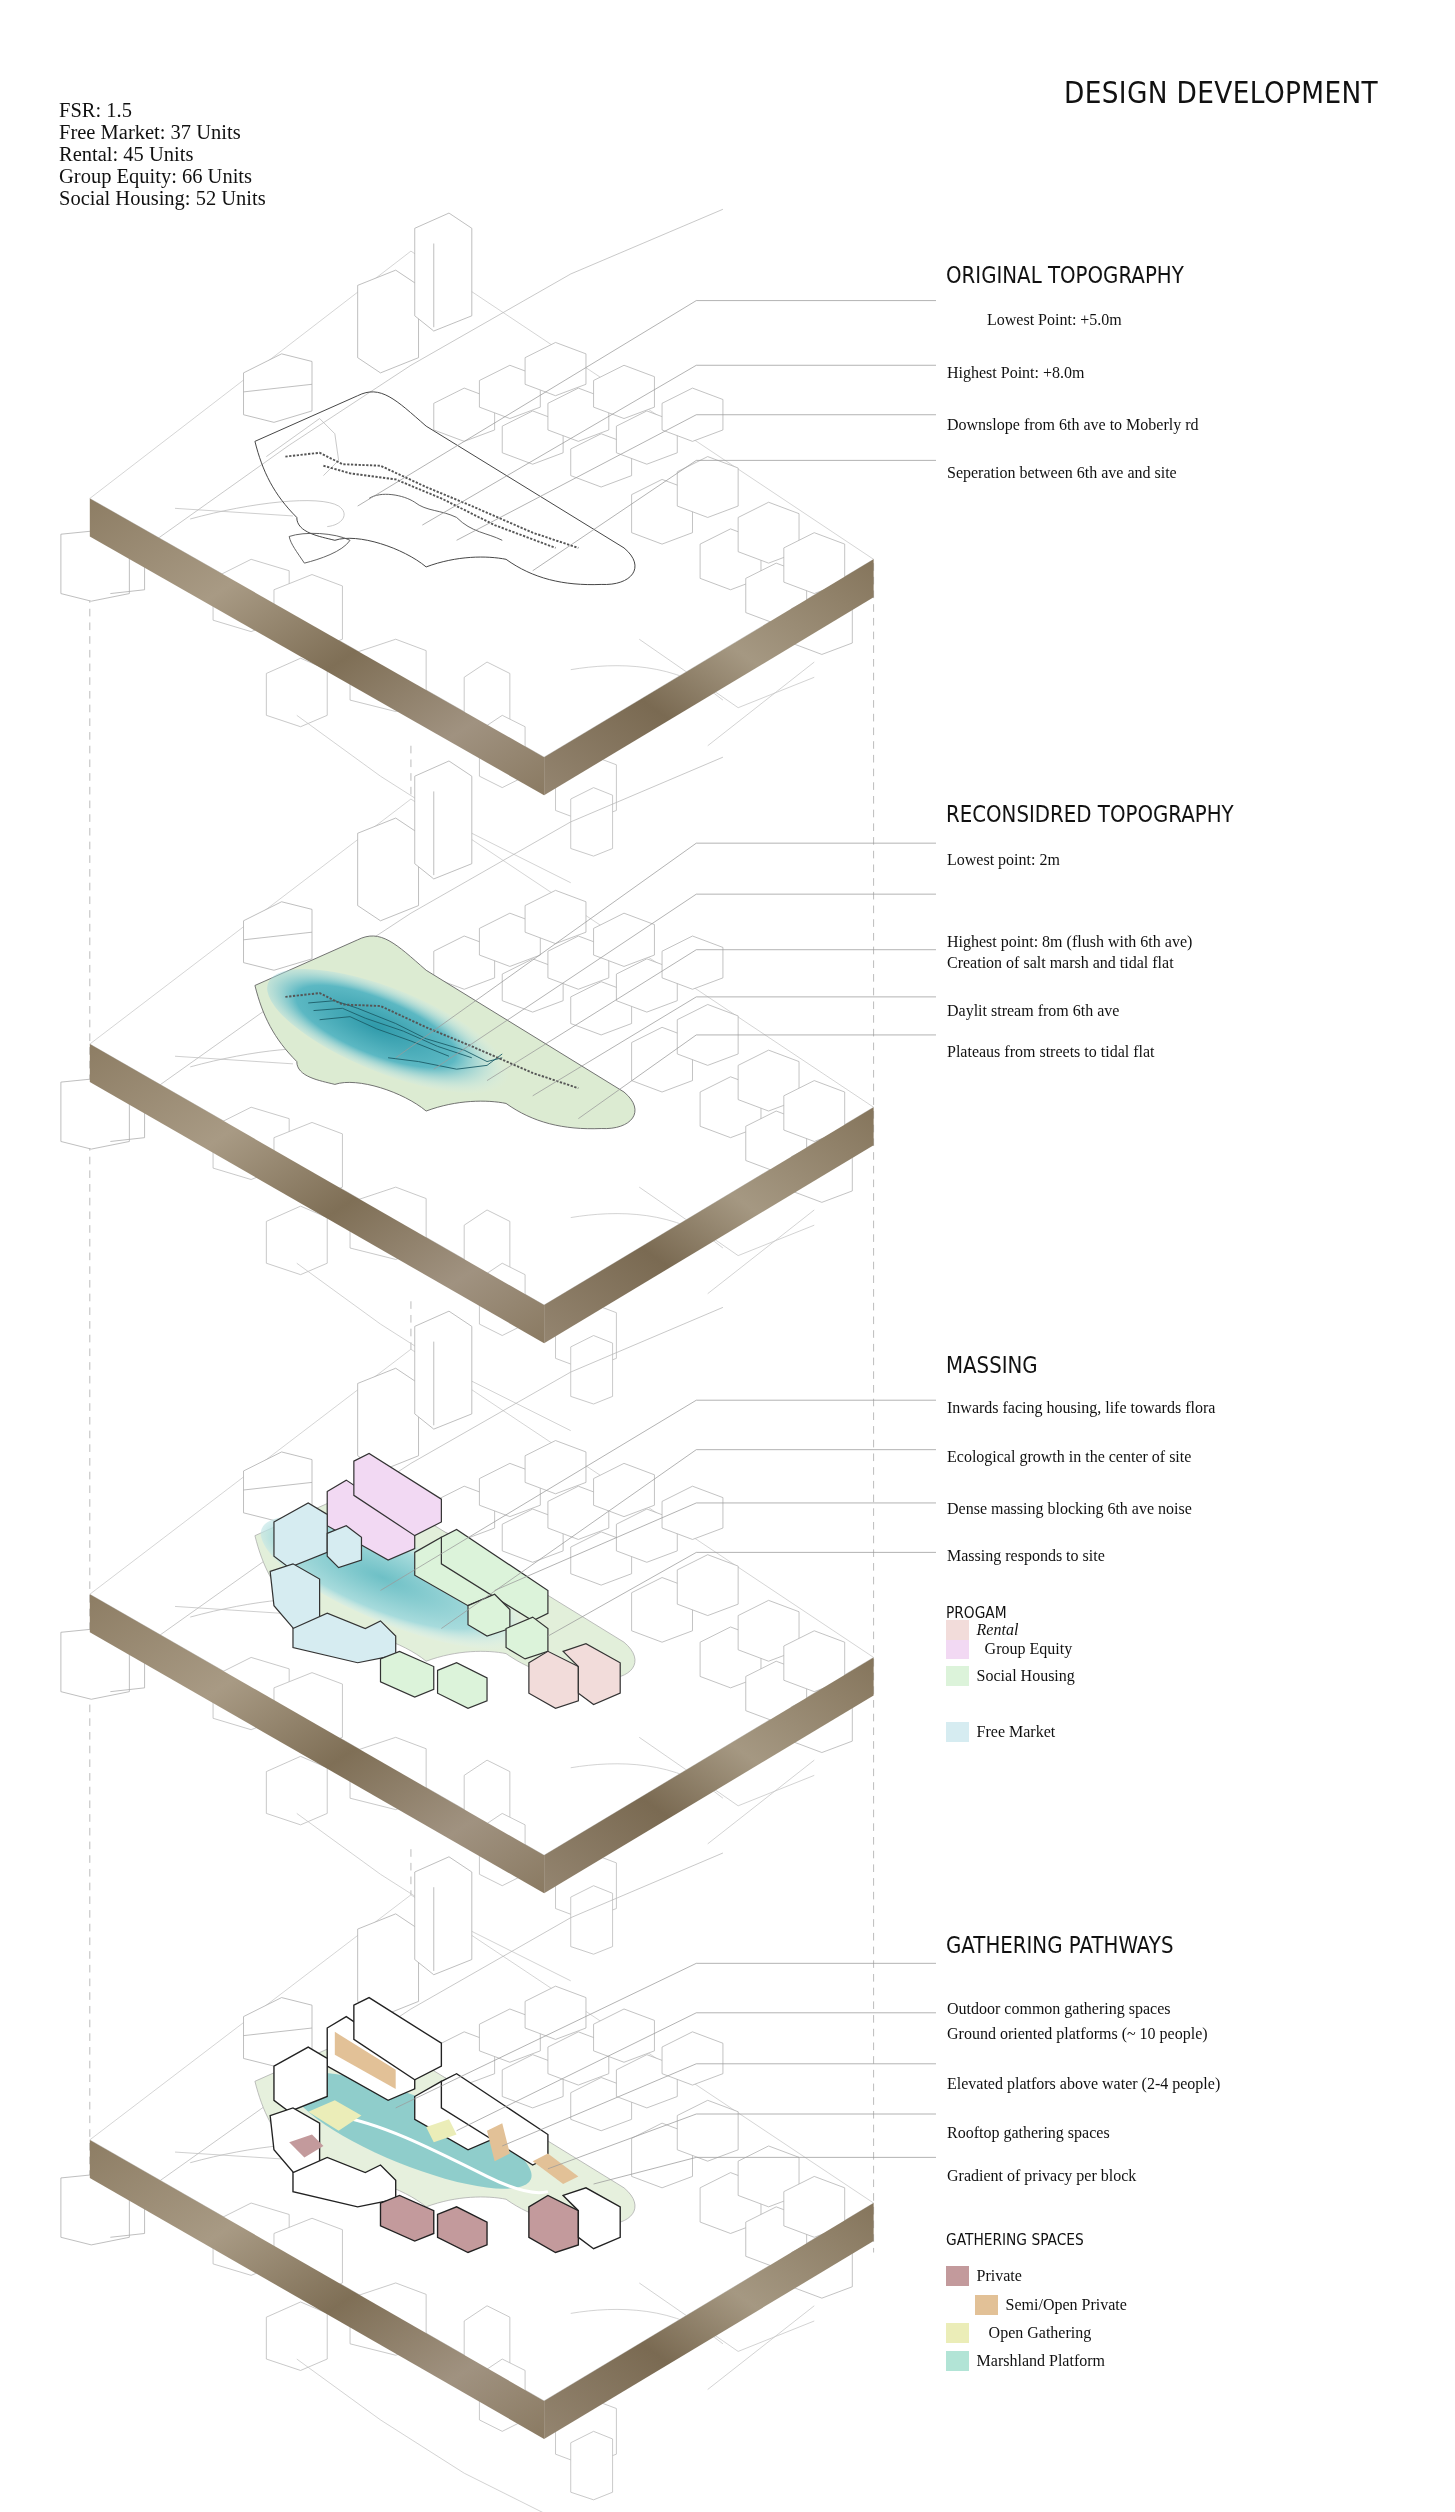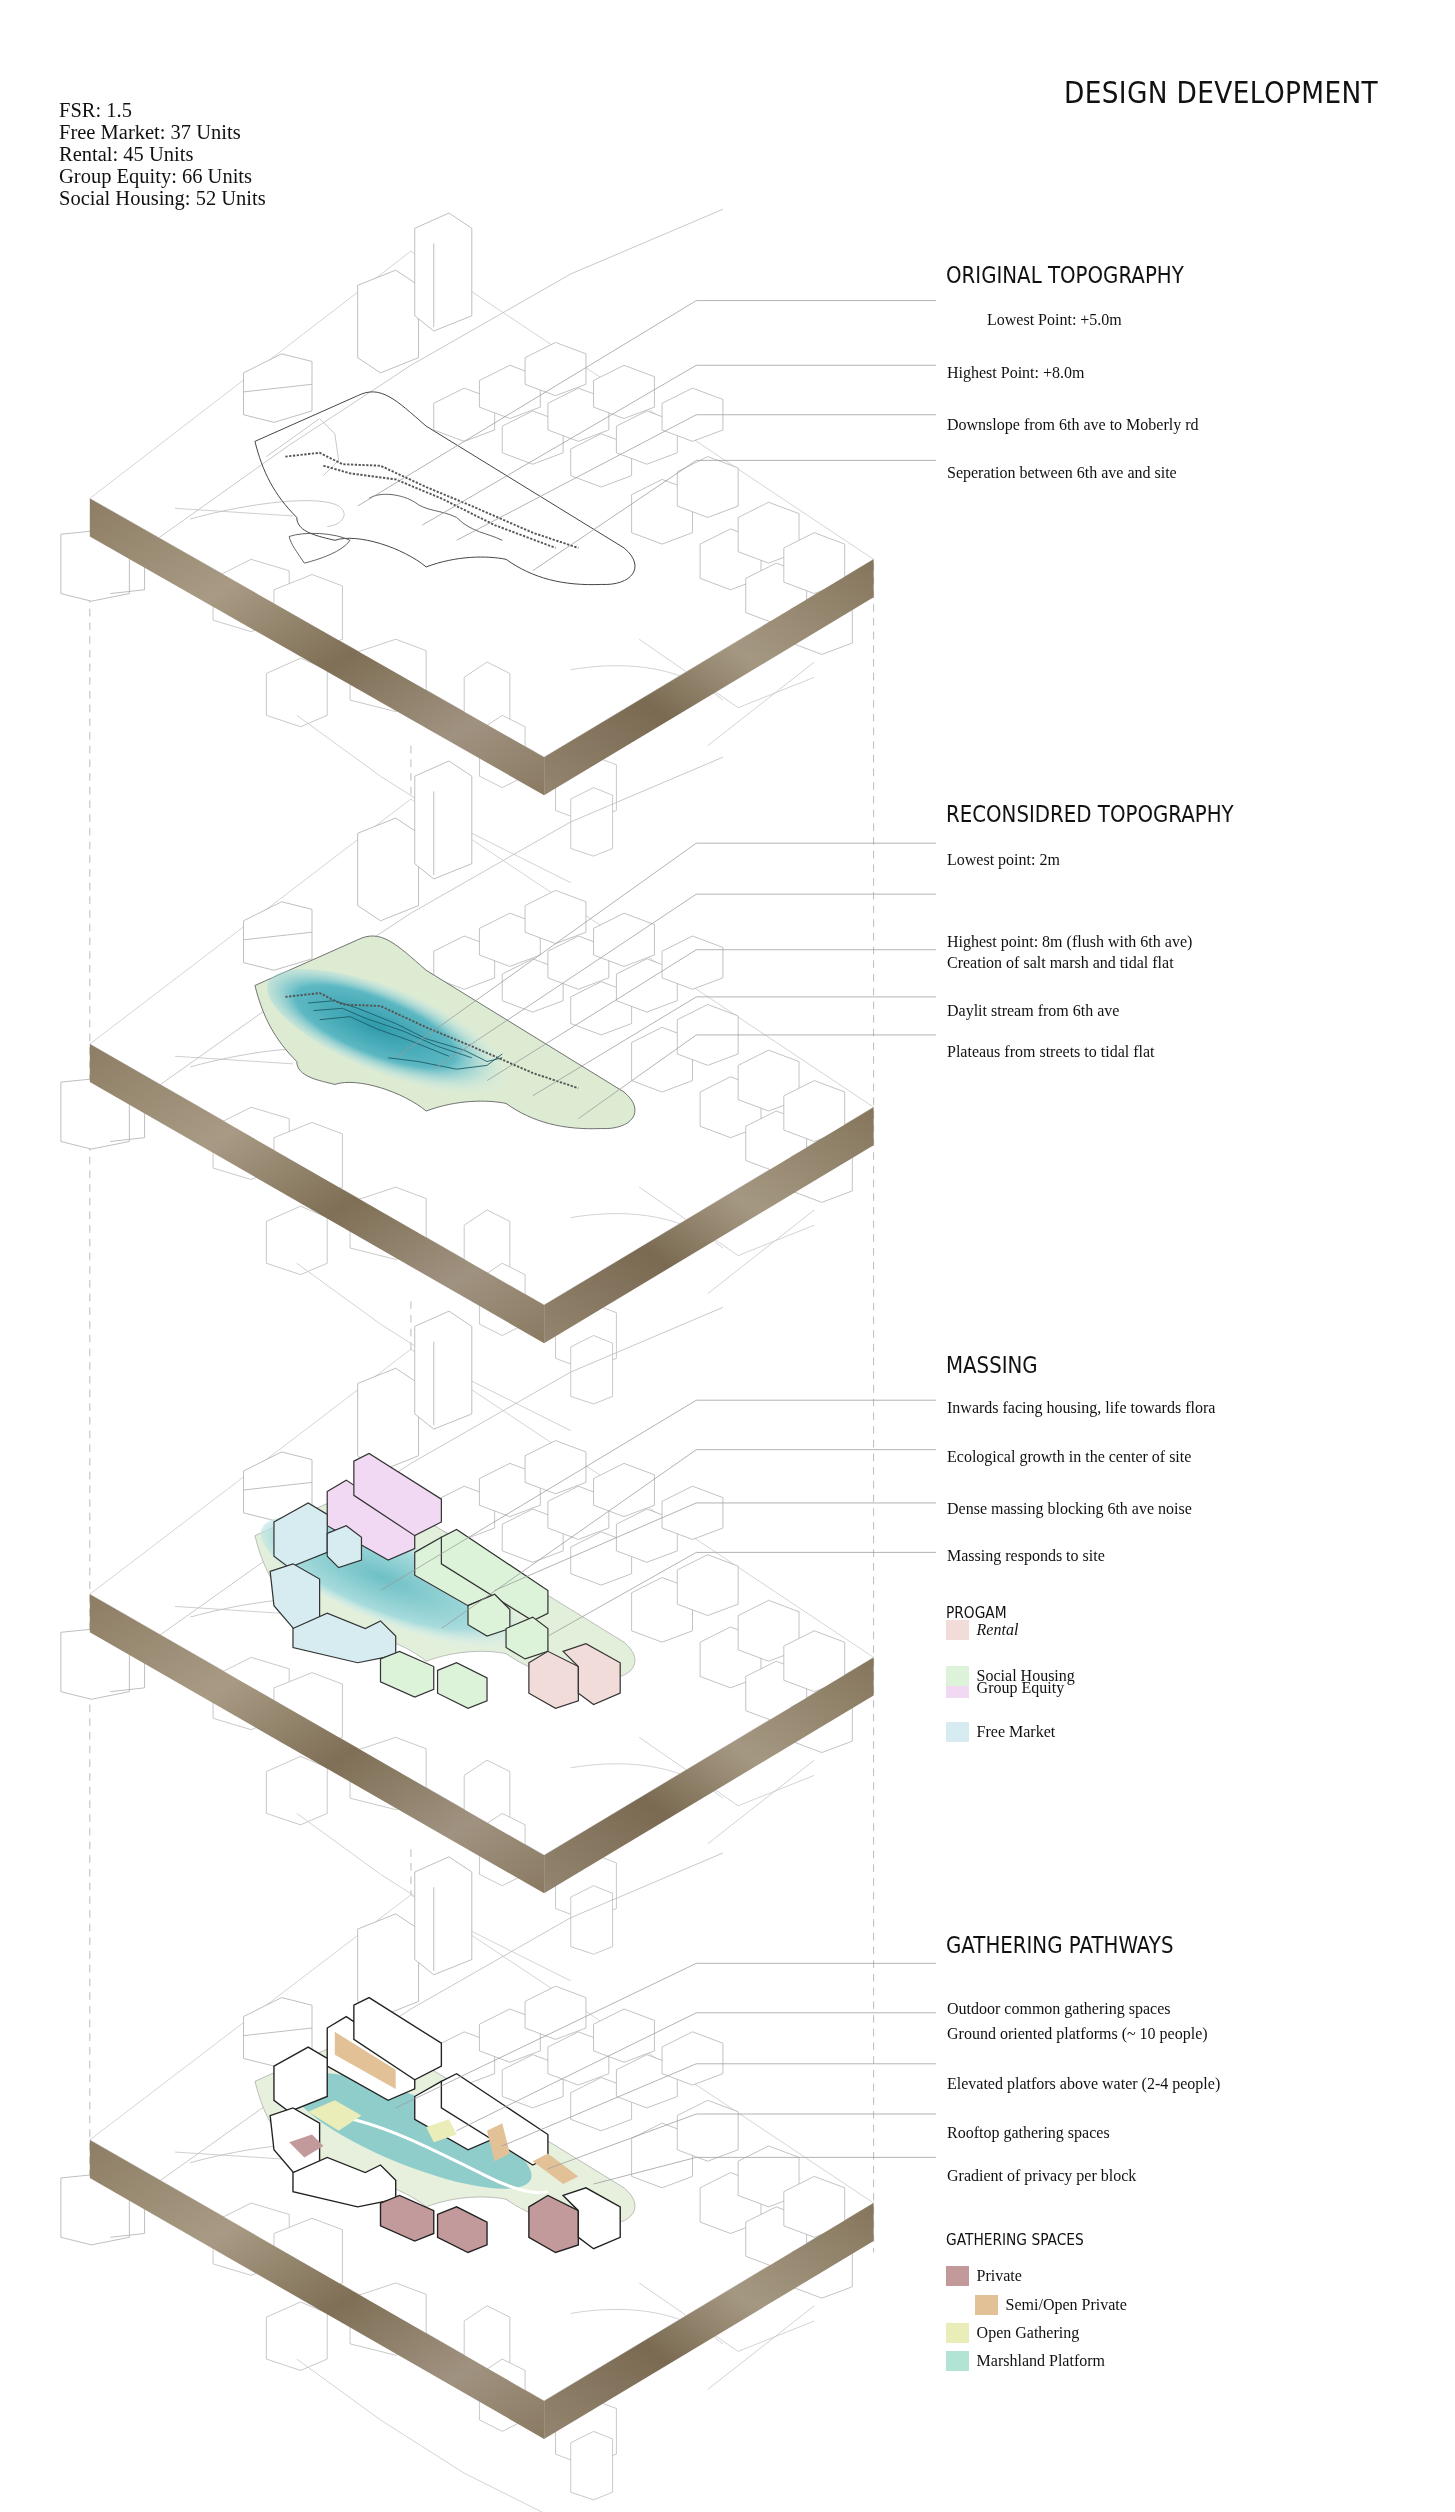--- a/index.html
+++ b/index.html
@@ -258,21 +258,21 @@
 <div class="note" style="top:1002px;">Daylit stream from 6th ave</div>
 <div class="note" style="top:1043px;">Plateaus from streets to tidal flat</div>
 
 <div class="section-title" style="top:1352px;">MASSING</div>
 <div class="note" style="top:1399px;">Inwards facing housing, life towards flora</div>
 <div class="note" style="top:1448px;">Ecological growth in the center of site</div>
 <div class="note" style="top:1500px;">Dense massing blocking 6th ave noise</div>
 <div class="note" style="top:1547px;">Massing responds to site</div>
 
 <div class="legend-title" style="top:1603px;">PROGAM</div>
-<div class="legend-item" style="top:1678px;">
+<div class="legend-item" style="top:1639px;gap:8px;">
   <span class="swatch" style="background:#f2d9f3;"></span>
   <span class="legend-label">Group Equity</span>
 </div>
 <div class="legend-item" style="top:1666px;">
   <span class="swatch" style="background:#dcf3da;"></span>
   <span class="legend-label">Social Housing</span>
 </div>
 <div class="legend-item" style="top:1620px;font-style:italic;">
   <span class="swatch" style="background:#f2dcda;"></span>
   <span class="legend-label">Rental</span>
@@ -291,21 +291,21 @@
 
 <div class="legend-title" style="top:2230px;">GATHERING SPACES</div>
 <div class="legend-item" style="top:2266px;">
   <span class="swatch" style="background:#c39a9c;"></span>
   <span class="legend-label">Private</span>
 </div>
 <div class="legend-item" style="top:2295px;margin-left:29px;">
   <span class="swatch" style="background:#e2c197;"></span>
   <span class="legend-label">Semi/Open Private</span>
 </div>
-<div class="legend-item" style="top:2323px;">
+<div class="legend-item" style="top:2323px;gap:12px;">
   <span class="swatch" style="background:#ebedb8;"></span>
   <span class="legend-label">Open Gathering</span>
 </div>
 <div class="legend-item" style="top:2351px;">
   <span class="swatch" style="background:#b2e4d6;"></span>
   <span class="legend-label">Marshland Platform</span>
 </div>
 
 
 </body></html>

